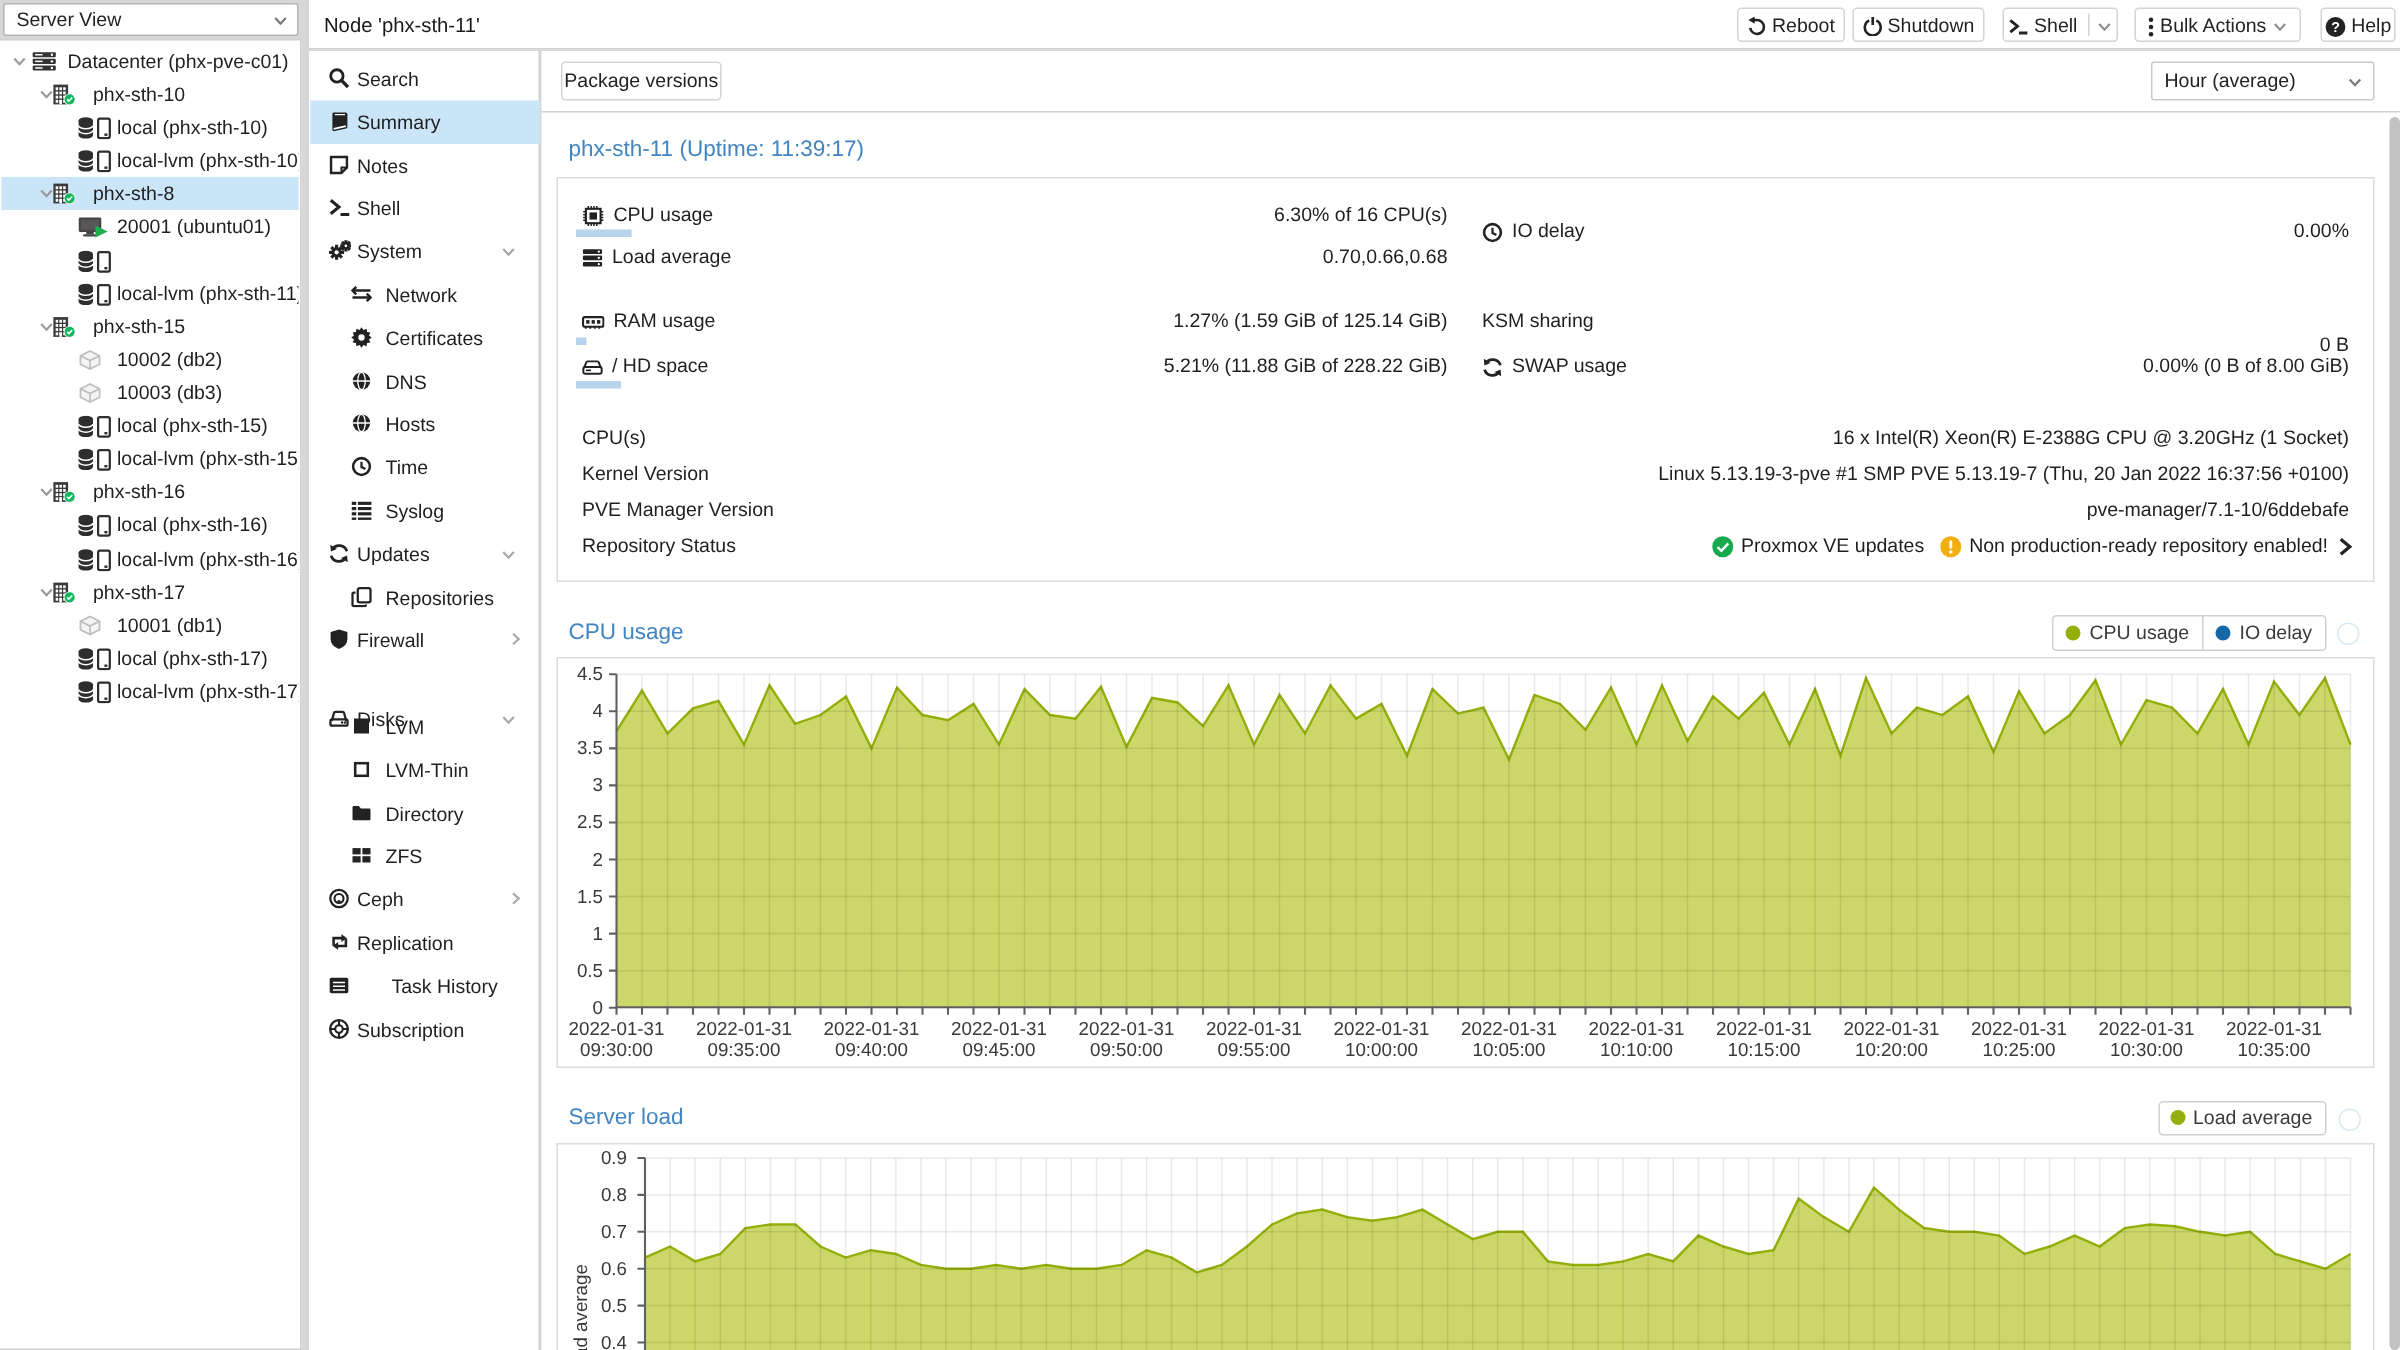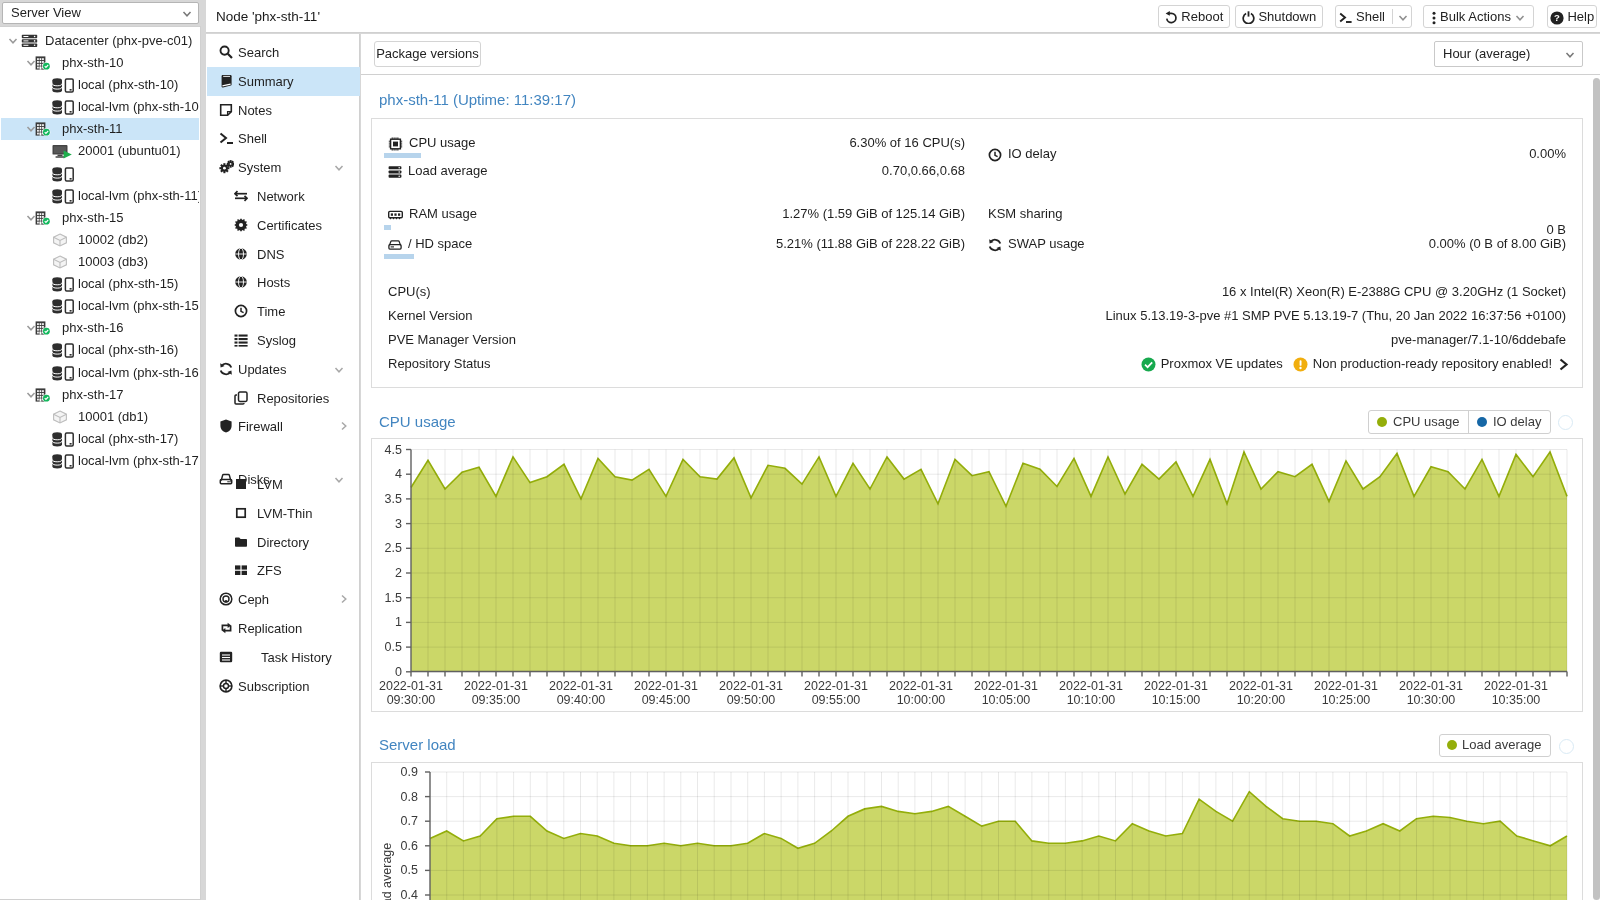--- a/index.html
+++ b/index.html
@@ -112,21 +112,21 @@
         <rect x="8.1" y="2.2" width="1.7" height="1.9" fill="#fff"></rect>
         <rect x="8.1" y="5.0" width="1.7" height="1.9" fill="#fff"></rect>
         <rect x="8.1" y="7.8" width="1.7" height="1.9" fill="#fff"></rect>
         <rect x="8.1" y="10.6" width="1.7" height="1.9" fill="#fff"></rect>
         <rect x="5.6" y="10.6" width="1.7" height="3" fill="#fff"></rect>
         <circle cx="12.4" cy="10.2" r="3.9" fill="#fff"></circle>
         <circle cx="12.4" cy="10.2" r="3.4" fill="#12b75c"></circle>
         <path d="M10.7 10.2 L11.9 11.4 L14.2 9.0" stroke="#fff" stroke-width="1.1" fill="none"></path>
       </svg>
     </span>
-    <span class="abs" style="left:61px;">phx-sth-11</span>
+    <span class="abs" style="left:61px;">phx-sth-8</span>
   </div>
 <div class="treerow" style="top:140px;">
     <span class="ico" style="left:51px;top:4px">
       <svg width="21" height="15" viewBox="0 0 21 15" style="">
         <rect x="0.5" y="1" width="15" height="9.6" rx="0.9" fill="#444"></rect>
         <rect x="1.9" y="2.4" width="12.2" height="6.8" fill="#575757"></rect>
         <rect x="5.5" y="10.6" width="5" height="1.6" fill="#444"></rect>
         <rect x="3.4" y="12.2" width="9.2" height="1.5" rx="0.7" fill="#444"></rect>
         <polygon points="11.6,6.4 19.8,10.4 11.6,14.4" fill="#1fae4d"></polygon>
       </svg>

